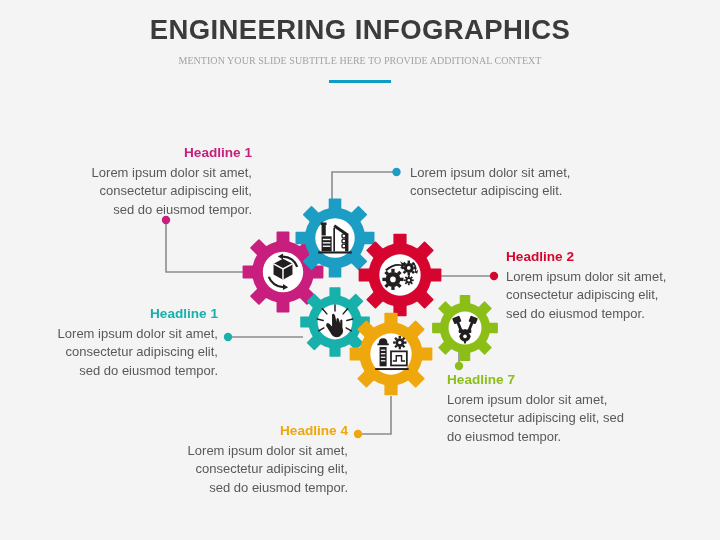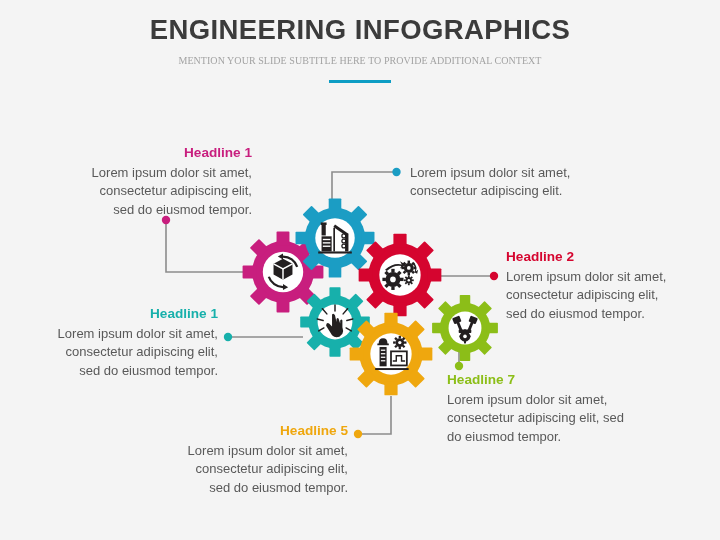--- a/index.html
+++ b/index.html
@@ -395,21 +395,21 @@
   </div>
 
   <div class="block align-left" style="left:447px; top:372px; width:210px;">
     <p class="hl" style="color:#8cbe18;">Headline 7</p>
     <p class="body">Lorem ipsum dolor sit amet,
 consectetur adipiscing elit, sed
 do eiusmod tempor.</p>
   </div>
 
   <div class="block align-right" style="left:132px; top:423px; width:216px;">
-    <p class="hl" style="color:#efa70e;">Headline 5</p>
+    <p class="hl" style="color:#efa70e;">Headline 4</p>
     <p class="body">Lorem ipsum dolor sit amet,
 consectetur adipiscing elit,
 sed do eiusmod tempor.</p>
   </div>
 
   <div class="block align-right" style="left:2px; top:306px; width:216px;">
     <p class="hl" style="color:#17b0ab;">Headline 1</p>
     <p class="body">Lorem ipsum dolor sit amet,
 consectetur adipiscing elit,
 sed do eiusmod tempor.</p>

